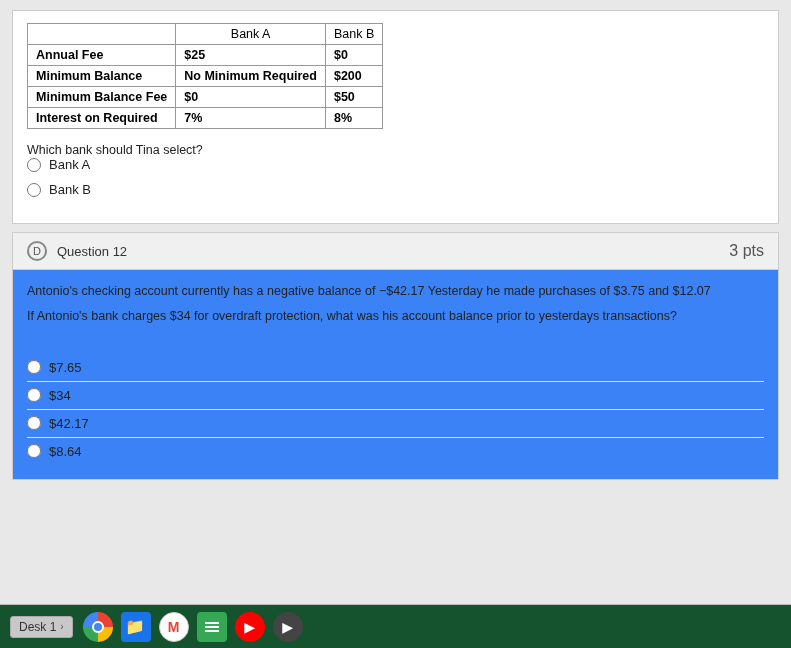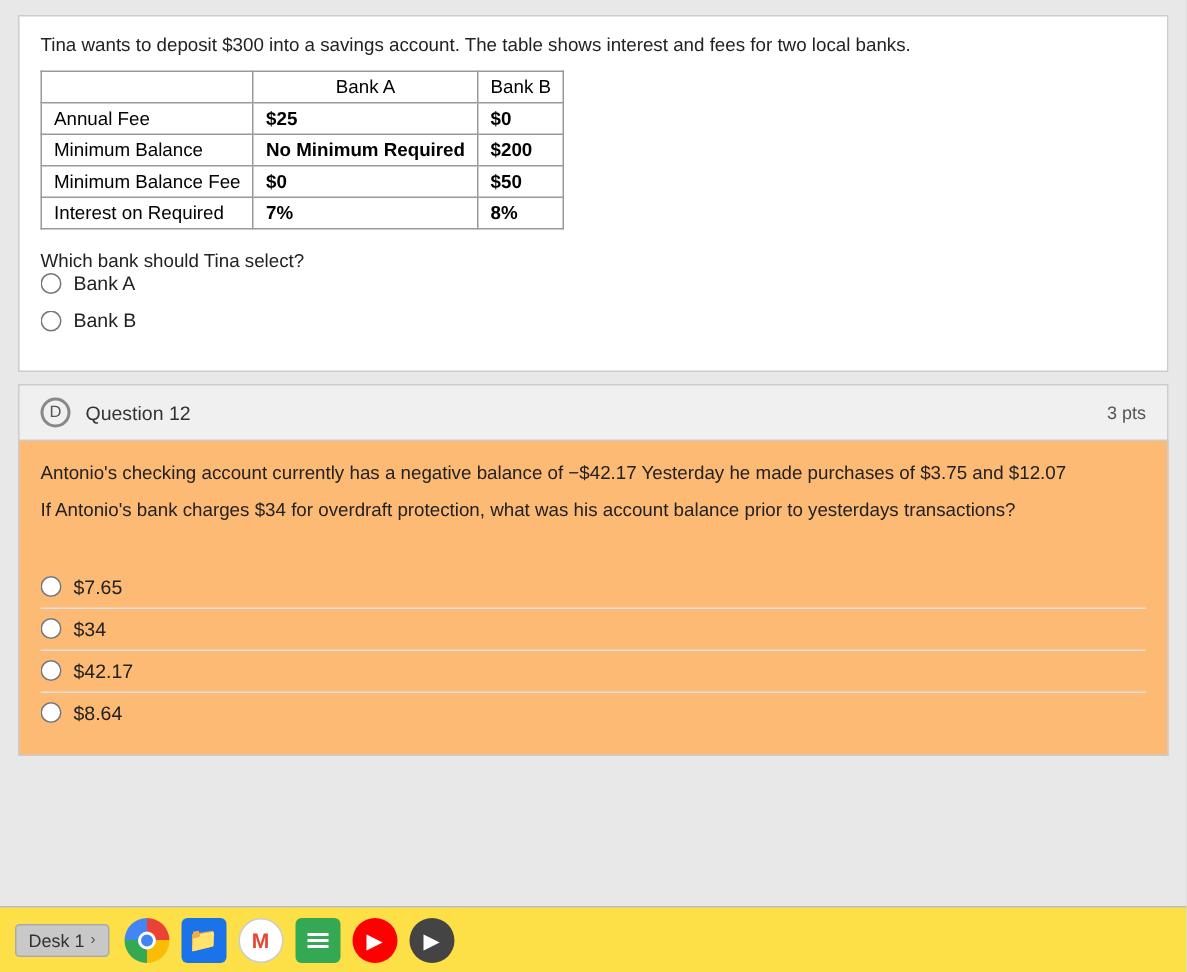--- a/index.html
+++ b/index.html
@@ -49,21 +49,21 @@
       font-weight: bold;
     }
 
     .bank-table .header-row td {
       text-align: center;
       font-weight: normal;
       background: #fff;
     }
 
     .bank-table .row-label {
-      font-weight: normal;
+      font-weight: bold;
     }
 
     .which-bank {
       font-size: 12.5px;
       color: #222;
     }
 
     .answer-option {
       display: flex;
       align-items: center;
@@ -89,26 +89,26 @@
       margin-bottom: 0;
     }
 
     .question-header .q-label {
       font-size: 13px;
       font-weight: normal;
       color: #333;
     }
 
     .question-header .q-pts {
-      font-size: 12px;
+      font-size: 16px;
       color: #555;
     }
 
     .question-body {
-      background: #fdba74;
+      background: #3b82f6;
       border: 1px solid #ccc;
       border-top: none;
       padding: 12px 14px 14px 14px;
     }
 
     .question-text {
       font-size: 12.5px;
       color: #222;
       margin-bottom: 6px;
       line-height: 1.5;
@@ -133,21 +133,21 @@
 
     .q12-option input[type="radio"] {
       margin-right: 8px;
       width: 14px;
       height: 14px;
     }
 
     
     .taskbar {
       height: 44px;
-      background: #fde047;
+      background: #14532d;
       border-top: 1px solid #bbb;
       display: flex;
       align-items: center;
       padding: 0 10px;
       gap: 6px;
     }
 
     .taskbar-desk {
       background: #c8c8c8;
       border: 1px solid #aaa;
@@ -201,21 +201,20 @@
       color: #555;
       margin-right: 4px;
     }
   </style>
 </head>
 <body>
 
 <div class="main-content">
 
   <div class="question-section">
-    <p class="question-intro">Tina wants to deposit $300 into a savings account. The table shows interest and fees for two local banks.</p>
 
     <table class="bank-table">
       <tbody>
           <tr class="header-row">
         <td></td>
         <td>Bank A</td>
         <td>Bank B</td>
       </tr>
       <tr>
         <td class="row-label">Annual Fee</td>

